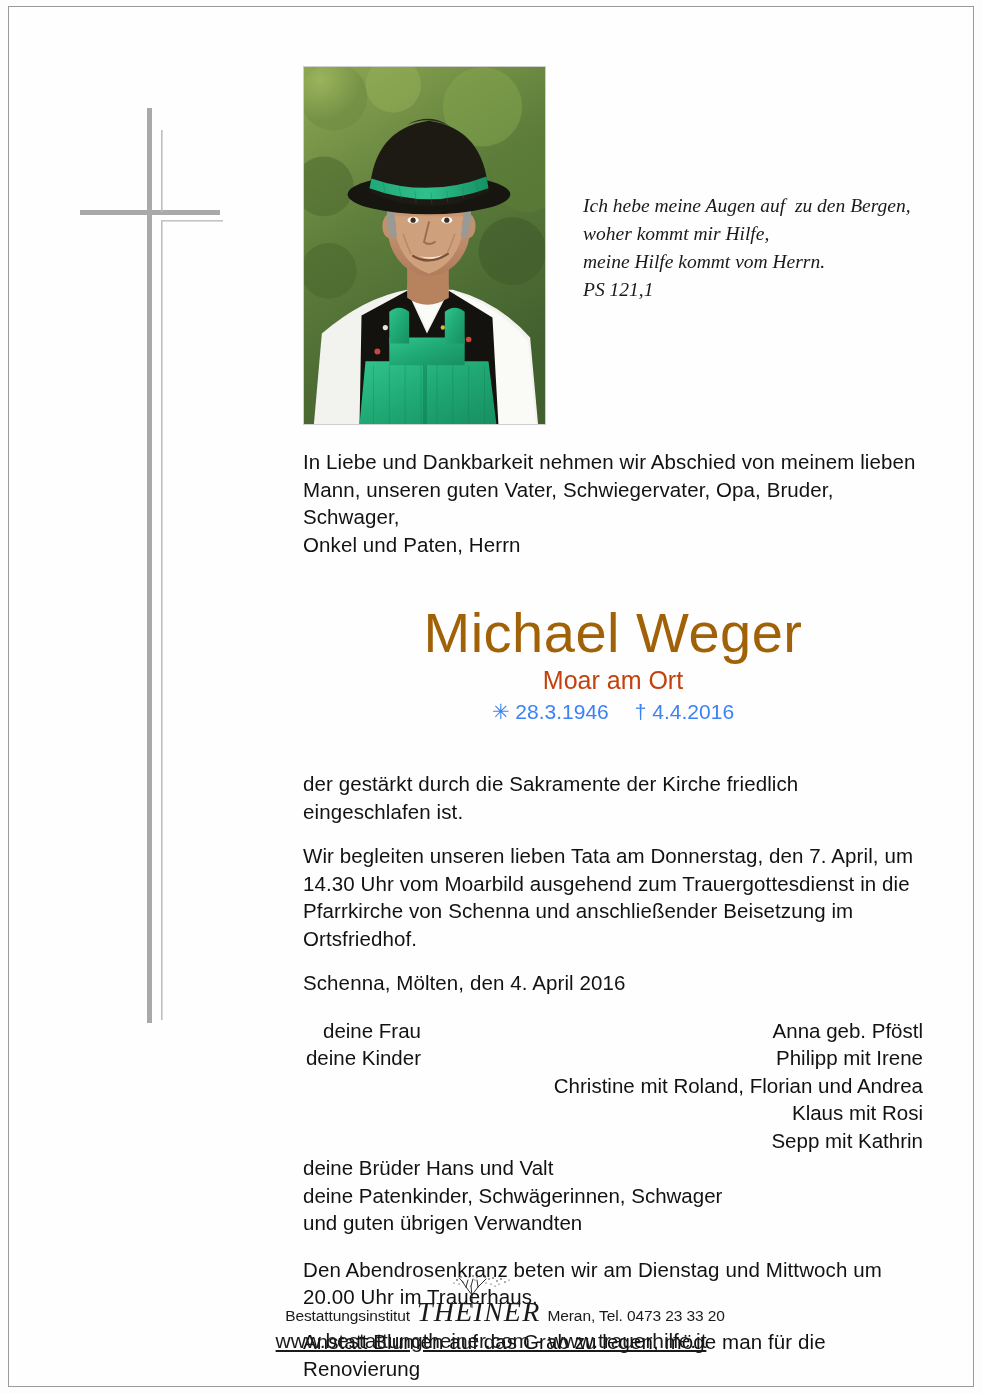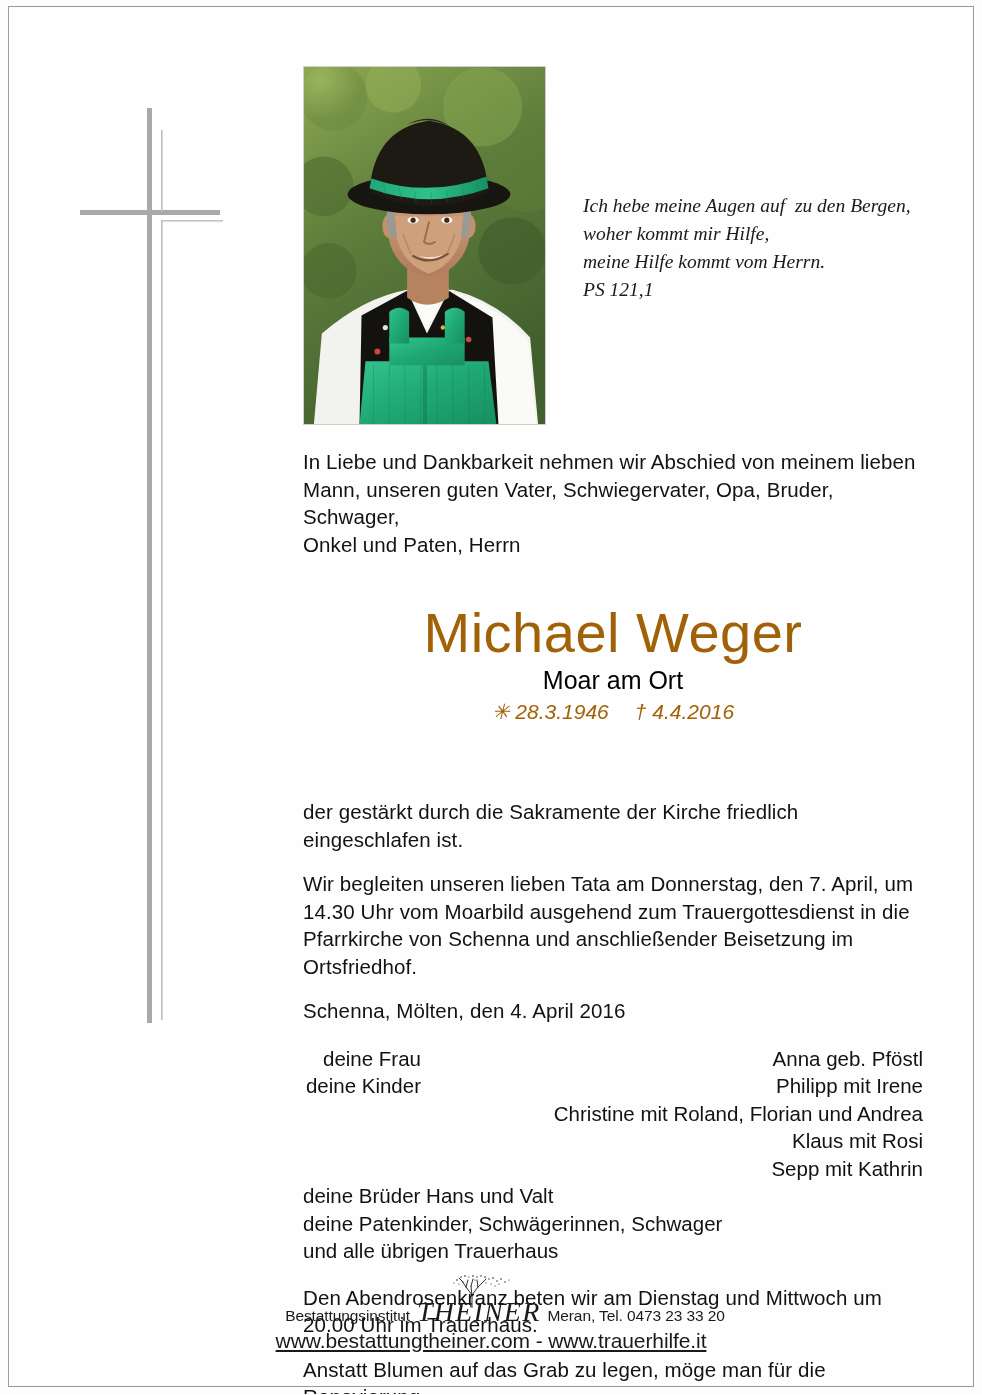--- a/index.html
+++ b/index.html
@@ -91,31 +91,30 @@
     font-size: 56px;
     font-weight: 400;
     line-height: 62px;
     letter-spacing: 0.5px;
     color: #a16207;
   }
   .deceased-nick {
     font-size: 25px;
     line-height: 30px;
     margin-top: 1px;
-    color: #000000;
+    color: #c2410c;
   }
   .deceased-dates {
     font-size: 21px;
     line-height: 28px;
     margin-top: 3px;
-    color: #a16207;
-    font-style: italic;
+    color: #3b82f6;
   }
   .deceased-dates .gap { display: inline-block; width: 26px; }
-  .after-name { margin-top: 72px; }
+  .after-name { margin-top: 44px; }
 
   
   .mourners {
     margin-top: 20px;
     font-size: 20.5px;
     line-height: 27.5px;
   }
   .mourn-row { display: flex; text-align: right; }
   .mourn-label {
     flex: 0 0 auto;
@@ -364,21 +363,21 @@
         <span class="mourn-label"></span>
         <span class="mourn-value">Klaus mit Rosi</span>
       </div>
       <div class="mourn-row indented">
         <span class="mourn-label"></span>
         <span class="mourn-value">Sepp mit Kathrin</span>
       </div>
 
       <div class="mourn-plain">deine Brüder Hans und Valt</div>
       <div class="mourn-plain">deine Patenkinder, Schwägerinnen, Schwager</div>
-      <div class="mourn-plain">und alle übrigen Trauerhaus</div>
+      <div class="mourn-plain">und guten übrigen Verwandten</div>
     </div>
 
     <div class="para" style="margin-top:19px">
       <div>Den Abendrosenkranz beten wir am Dienstag und Mittwoch um</div>
       <div>20.00 Uhr im Trauerhaus.</div>
     </div>
 
     <div class="para">
       <div>Anstatt Blumen auf das Grab zu legen, möge man für die Renovierung</div>
 

